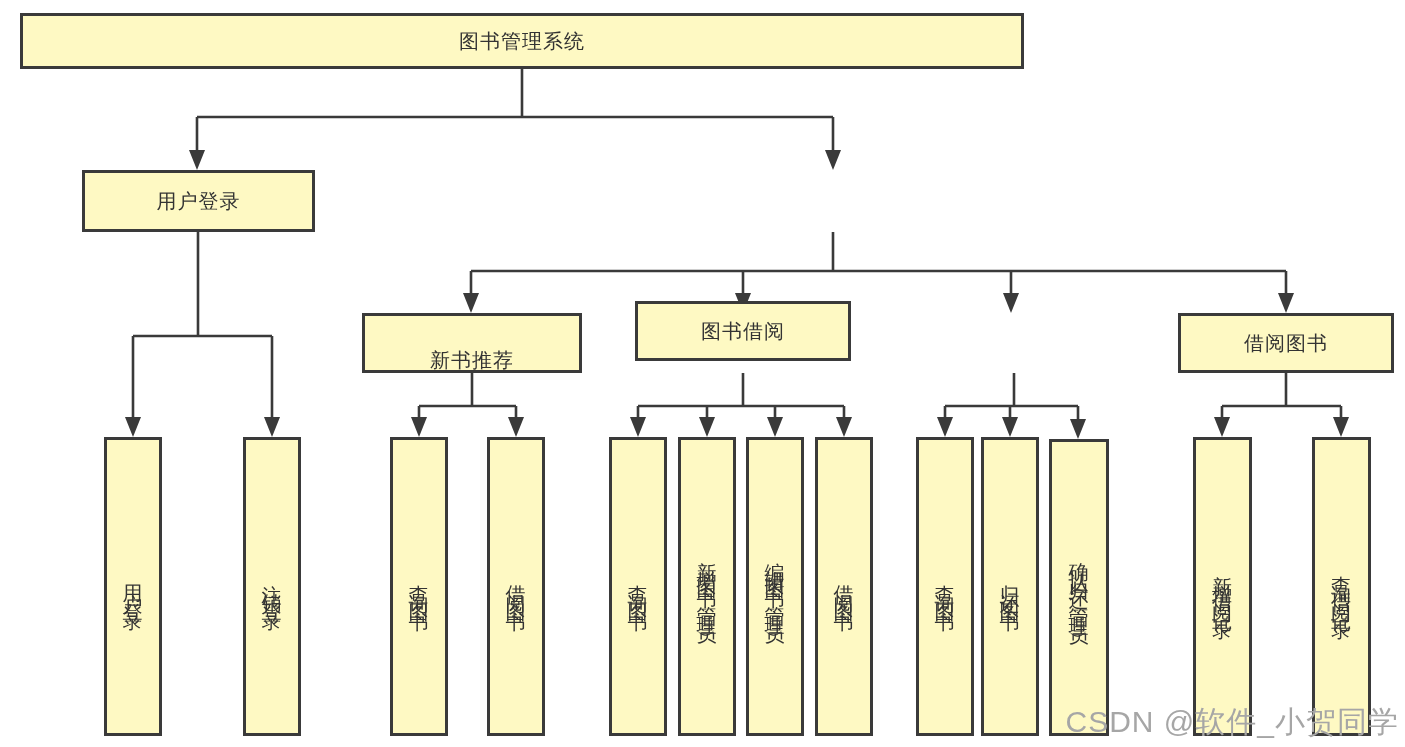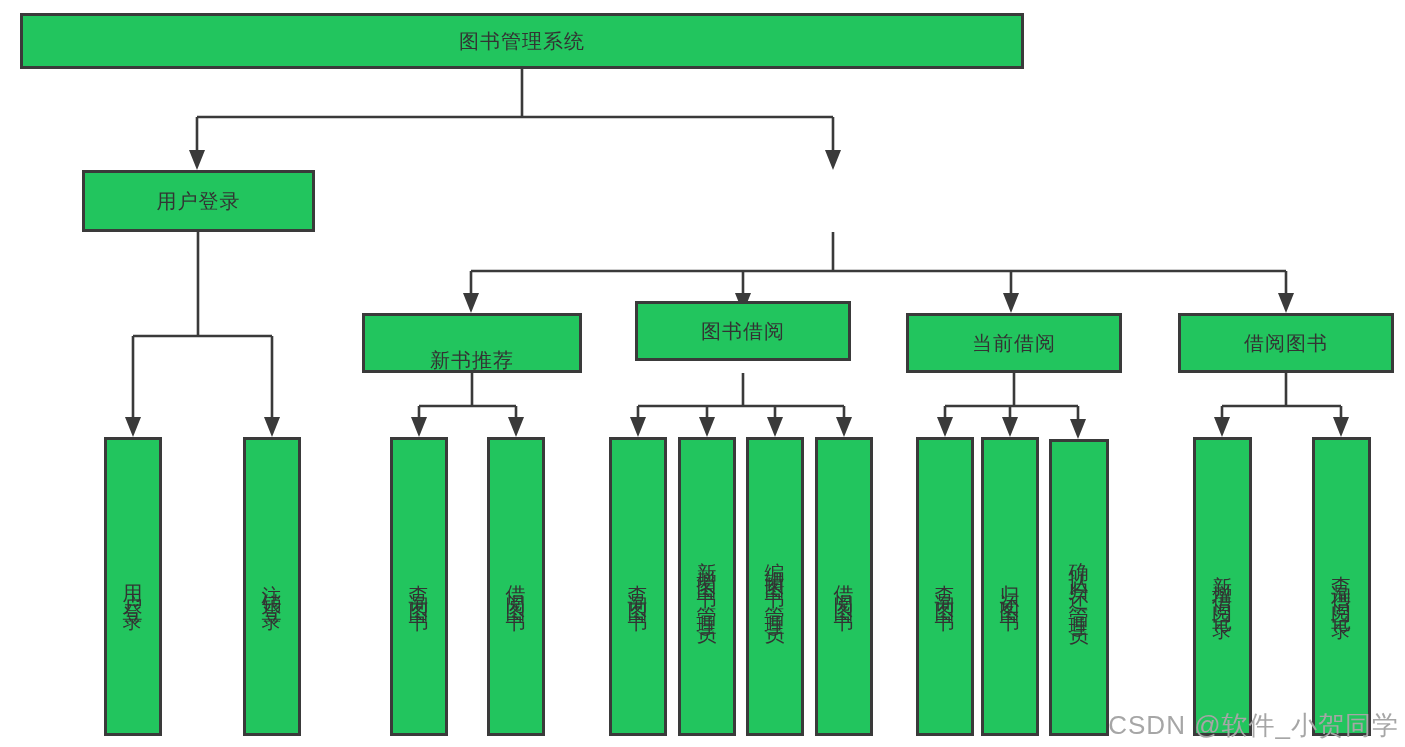--- a/index.html
+++ b/index.html
@@ -3,32 +3,32 @@
 <meta charset="utf-8">
 <style>
   html,body{margin:0;padding:0;}
   body{
     width:1405px;height:747px;position:relative;background:#ffffff;
     font-family:"Liberation Sans",sans-serif;overflow:hidden;
   }
   .diagram{position:absolute;left:0;top:0;width:1405px;height:747px;}
   svg.connectors{position:absolute;left:0;top:0;width:1405px;height:747px;}
   .node{
-    position:absolute;box-sizing:border-box;border:3px solid #3a3a3a;background:#22c55e;
+    position:absolute;box-sizing:border-box;border:3px solid #3a3a3a;background:#fef9c3;
     display:flex;align-items:center;justify-content:center;
     color:#333333;font-size:20px;line-height:1;z-index:2;
   }
   .node.h span{white-space:nowrap;letter-spacing:1px;}
   .node.v span{
     writing-mode:vertical-rl;text-orientation:mixed;
     letter-spacing:9px;white-space:nowrap;font-size:20px;
   }
   .watermark{
     position:absolute;right:6px;bottom:4px;z-index:5;
-    font-size:26px;color:#a6a6a6;letter-spacing:1px;white-space:nowrap;
+    font-size:30px;color:#a6a6a6;letter-spacing:1px;white-space:nowrap;
   }
 </style>
 </head>
 <body>
 
 <div class="diagram">
 
   <svg class="connectors" viewBox="0 0 1405 747" fill="none" xmlns="http://www.w3.org/2000/svg">
     <g stroke="#3a3a3a" stroke-width="2.6">
       <path d="M522,69 L522,117 M197,117 L833,117 M197,117 L197,153 M833,117 L833,153"></path>
@@ -99,23 +99,20 @@
   <div class="node h" style="left:82px;top:170px;width:233px;height:62px;">
     <span>用户登录</span>
   </div>
 
   <div class="node h" style="left:362px;top:313px;width:220px;height:60px;align-items:flex-end;">
     <span>新书推荐</span>
   </div>
   <div class="node h" style="left:635px;top:301px;width:216px;height:60px;">
     <span>图书借阅</span>
   </div>
-  <div class="node h" style="left:906px;top:313px;width:216px;height:60px;">
-    <span>当前借阅</span>
-  </div>
   <div class="node h" style="left:1178px;top:313px;width:216px;height:60px;">
     <span>借阅图书</span>
   </div>
 
   <div class="node v" style="left:104px;top:437px;width:58px;height:299px;">
     <span>用户登录</span>
   </div>
   <div class="node v" style="left:243px;top:437px;width:58px;height:299px;">
     <span>注销登录</span>
   </div>

